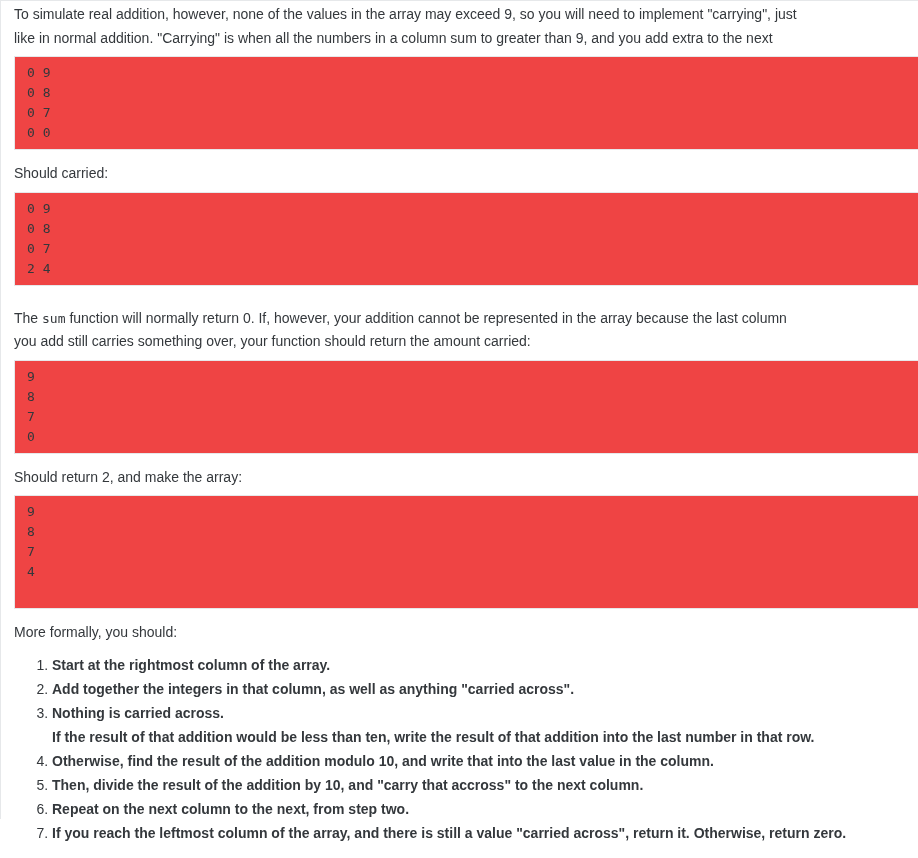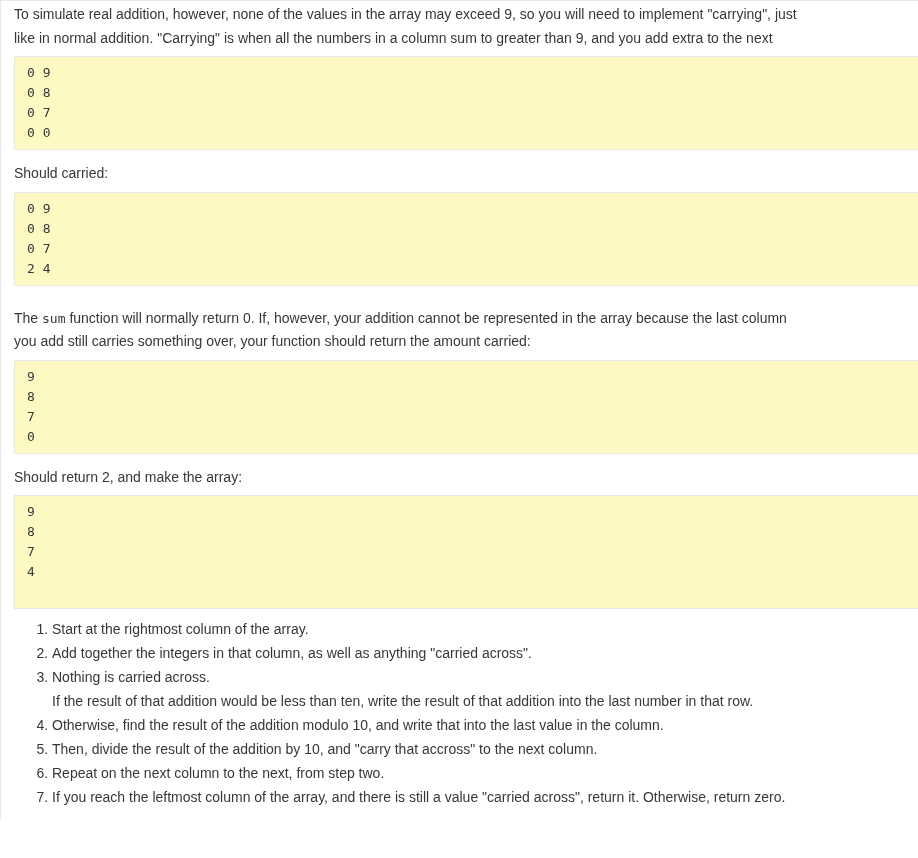--- a/index.html
+++ b/index.html
@@ -16,21 +16,21 @@
     padding: 2px 0 0 13px;
   }
   .para { font-size: 14px; line-height: 23.5px; margin: 0; }
   .pline { white-space: nowrap; }
   .label-para { font-size: 14px; line-height: 23.5px; margin: 12px 0 0 0; white-space: nowrap; }
   .mt12 { margin-top: 21px; }
   pre.codeblock {
     box-sizing: border-box;
     margin: 6px 0 0 0;
     padding: 6px 12px;
-    background: #fef9c3;
+    background: #ef4444;
     border: 1px solid #e6e8ea;
     border-right: none;
     font-family: "DejaVu Sans Mono", "Liberation Mono", monospace;
     font-size: 13px;
     line-height: 20px;
     color: #34383c;
     white-space: pre;
     overflow: hidden;
   }
   pre.codeblock.tall { padding-bottom: 26px; }
@@ -38,21 +38,21 @@
     font-family: "DejaVu Sans Mono", "Liberation Mono", monospace;
     font-size: 13px;
   }
   ol.steps {
     margin: 8px 0 0 0;
     padding: 0 0 0 38px;
     font-size: 14px;
     line-height: 24px;
   }
   ol.steps li { padding: 0; margin: 0; }
-  .step-line { display: block; white-space: nowrap; }
+  .step-line { display: block; white-space: nowrap; font-weight: bold; }
   .step-line.first { display: inline; }
 </style>
 </head>
 <body>
 
 <div class="doc">
 
   <div class="para">
     <div class="pline">To simulate real addition, however, none of the values in the array may exceed 9, so you will need to implement "carrying", just</div>
     <div class="pline">like in normal addition. "Carrying" is when all the numbers in a column sum to greater than 9, and you add extra to the next</div>
@@ -80,20 +80,21 @@
 7
 0</pre>
 
   <p class="label-para">Should return 2, and make the array:</p>
 
   <pre class="codeblock tall">9
 8
 7
 4</pre>
 
+  <p class="label-para">More formally, you should:</p>
 
   <ol class="steps">
     <li><span class="step-line first">Start at the rightmost column of the array.</span></li>
     <li><span class="step-line first">Add together the integers in that column, as well as anything "carried across".</span></li>
     <li><span class="step-line">Nothing is carried across.</span><span class="step-line first">If the result of that addition would be less than ten, write the result of that addition into the last number in that row.</span></li>
     <li><span class="step-line first">Otherwise, find the result of the addition modulo 10, and write that into the last value in the column.</span></li>
     <li><span class="step-line first">Then, divide the result of the addition by 10, and "carry that accross" to the next column.</span></li>
     <li><span class="step-line first">Repeat on the next column to the next, from step two.</span></li>
     <li><span class="step-line first">If you reach the leftmost column of the array, and there is still a value "carried across", return it. Otherwise, return zero.</span></li>
   </ol>

